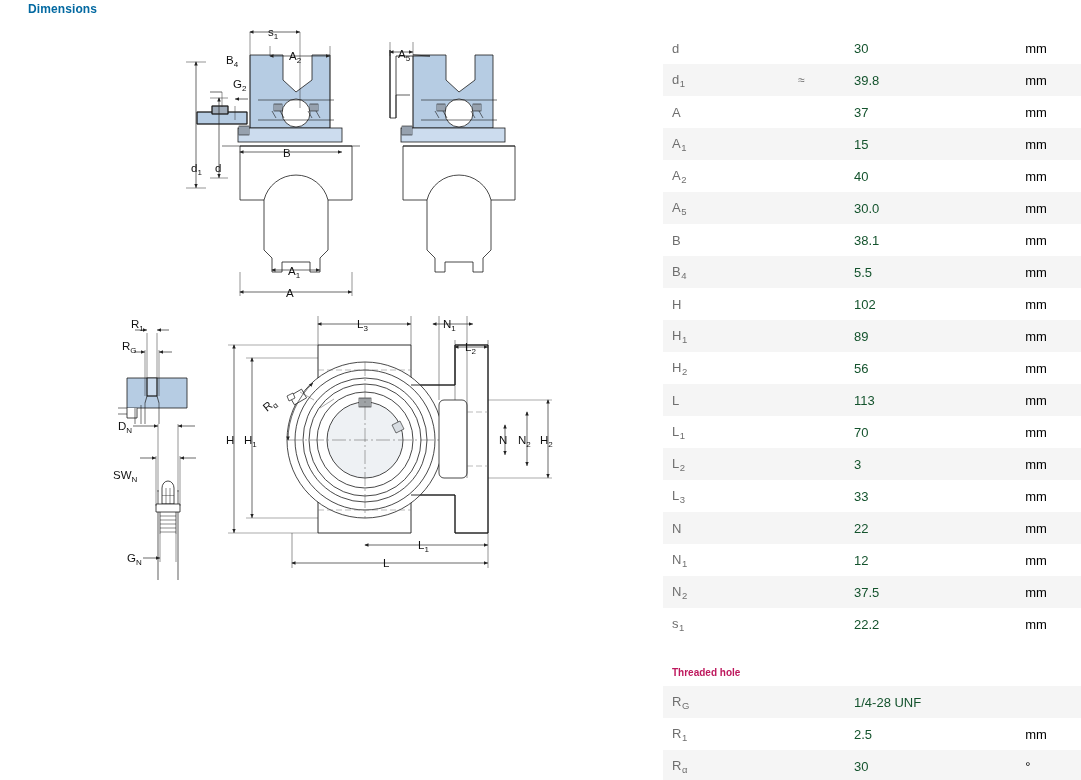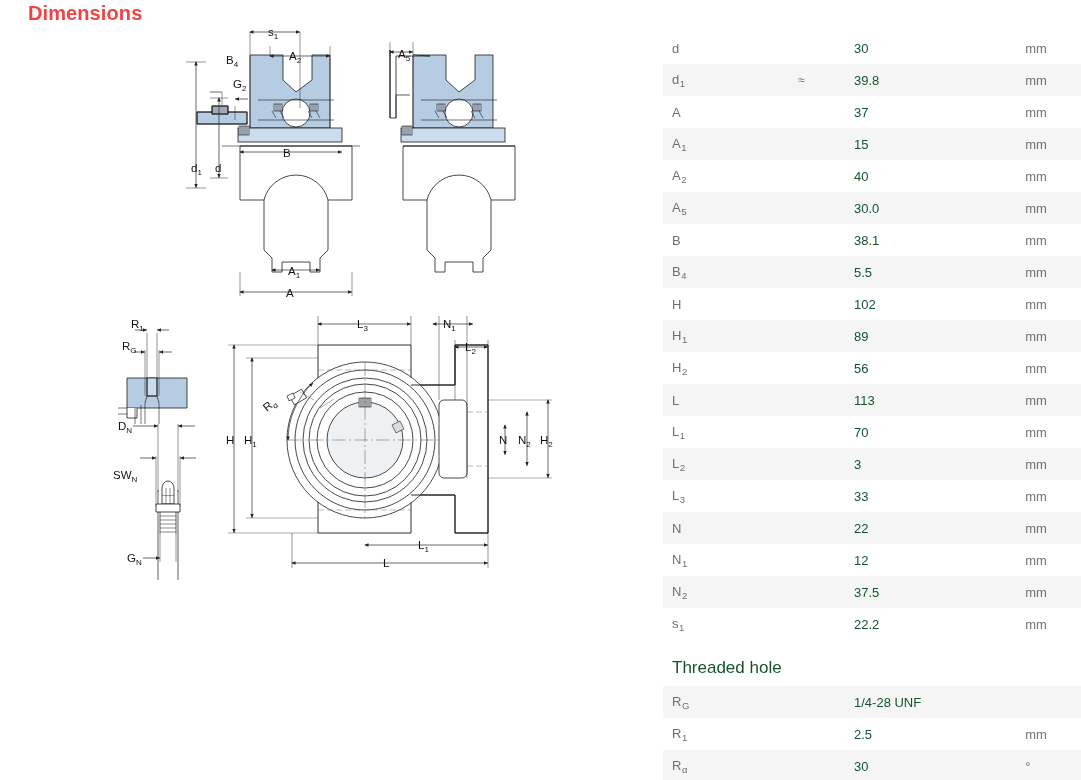--- a/index.html
+++ b/index.html
@@ -9,21 +9,21 @@
     font-family:"Liberation Sans", sans-serif;
     color:#6f6f6f;
     overflow:hidden;
     position:relative;
   }
   .page{position:absolute;inset:0;}
 
   
   #page-title{
     position:absolute;left:28px;top:2px;
-    font-size:20px;font-weight:bold;color:#ef4444;
+    font-size:12px;font-weight:bold;color:#0369a1;
     letter-spacing:.1px;
   }
 
   
   #drawings{
     position:absolute;left:0;top:0;width:660px;height:780px;
   }
   #drawings svg{display:block;}
 
   
@@ -33,26 +33,26 @@
   .row{
     position:relative;
     height:32px;
     display:flex;align-items:center;
     font-size:13px;
   }
   .row.alt{background:#f5f5f5;}
   .c-label{width:145px;padding-left:9px;box-sizing:border-box;color:#6f6f6f;}
   .c-approx{width:60px;text-align:left;color:#6f6f6f;font-size:12px;}
   .c-value{width:150px;color:#14532d;}
-  .c-unit{width:60px;color:#737373;margin-left:32px;}
+  .c-unit{width:60px;color:#000000;margin-left:32px;}
   .sub{font-size:9.5px;vertical-align:-3px;padding-left:.5px;}
   .sec-title{
     height:46px;display:flex;align-items:flex-end;
     padding:0 0 8px 9px;box-sizing:border-box;
-    font-size:17px;font-weight:normal;color:#14532d;
+    font-size:10px;font-weight:bold;color:#be185d;
   }
   .deg{font-size:13px;}
 </style>
 </head>
 <body>
 
 <div class="page">
 
   <div id="page-title">Dimensions</div>
 

